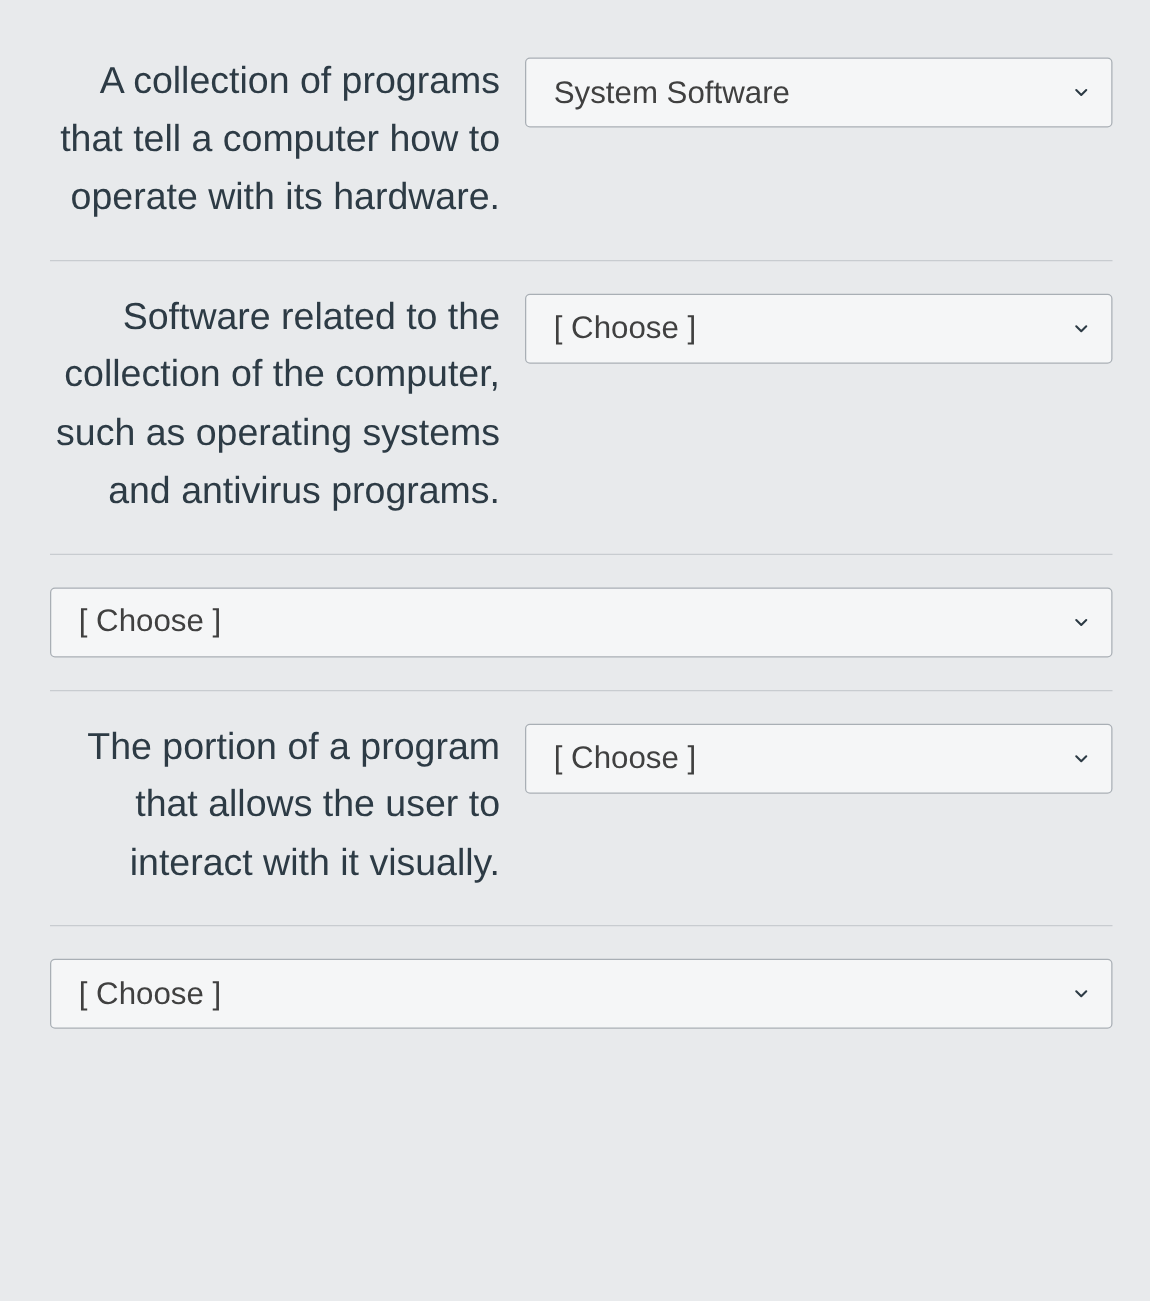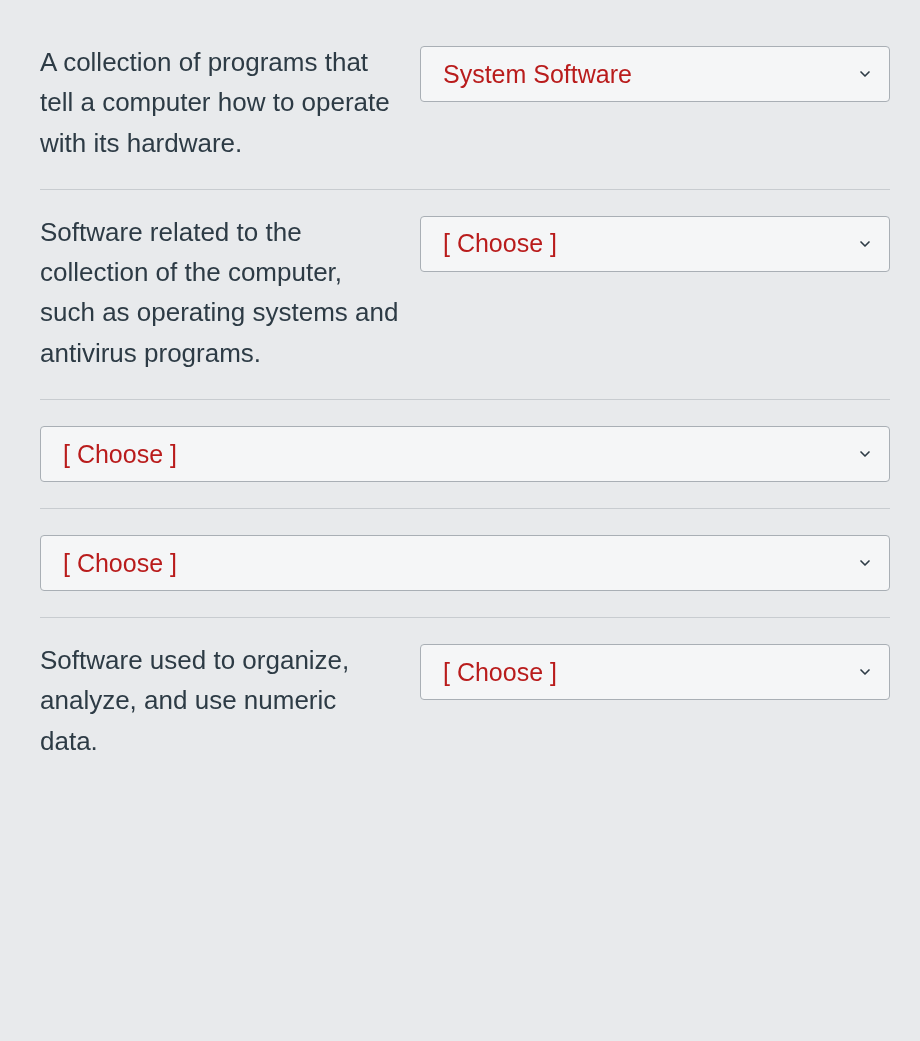--- a/index.html
+++ b/index.html
@@ -19,24 +19,25 @@
       align-items: flex-start;
       padding: 22px 0 26px 0;
       border-bottom: 1px solid #c8ccd0;
       gap: 20px;
     }
     .question-row:last-child {
       border-bottom: none;
     }
     .prompt-text {
       flex: 0 0 360px;
-      font-size: 26px;
+      font-size: 30px;
       line-height: 1.55;
       color: #2d3b45;
       font-weight: 400;
+      text-align: right;
     }
     .select-wrap {
       flex: 1;
       display: flex;
       align-items: flex-start;
       padding-top: 4px;
     }
     .select-box {
       width: 100%;
       min-height: 56px;
@@ -44,21 +45,21 @@
       border: 1px solid #a9afb5;
       border-radius: 4px;
       display: flex;
       align-items: center;
       justify-content: space-between;
       padding: 0 16px 0 22px;
       cursor: pointer;
     }
     .select-value {
       font-size: 25px;
-      color: #b91c1c;
+      color: #404040;
     }
     .chevron {
       width: 16px;
       height: 16px;
       flex-shrink: 0;
     }
     .chevron svg {
       width: 100%;
       height: 100%;
       display: block;
@@ -104,34 +105,34 @@
         <span class="chevron">
           <svg viewBox="0 0 24 24" fill="none" stroke="#2d3b45" stroke-width="2.5" stroke-linecap="round" stroke-linejoin="round">
               <polyline points="6 9 12 15 18 9"></polyline>
             </svg>
         </span>
       </div>
     </div>
   </div>
 
   <div class="question-row">
+    <div class="prompt-text">The portion of a program that allows the user to interact with it visually.</div>
     <div class="select-wrap">
       <div class="select-box">
         <span class="select-value">[ Choose ]</span>
         <span class="chevron">
           <svg viewBox="0 0 24 24" fill="none" stroke="#2d3b45" stroke-width="2.5" stroke-linecap="round" stroke-linejoin="round">
               <polyline points="6 9 12 15 18 9"></polyline>
             </svg>
         </span>
       </div>
     </div>
   </div>
 
   <div class="question-row">
-    <div class="prompt-text">Software used to organize, analyze, and use numeric data.</div>
     <div class="select-wrap">
       <div class="select-box">
         <span class="select-value">[ Choose ]</span>
         <span class="chevron">
           <svg viewBox="0 0 24 24" fill="none" stroke="#2d3b45" stroke-width="2.5" stroke-linecap="round" stroke-linejoin="round">
               <polyline points="6 9 12 15 18 9"></polyline>
             </svg>
         </span>
       </div>
     </div>

